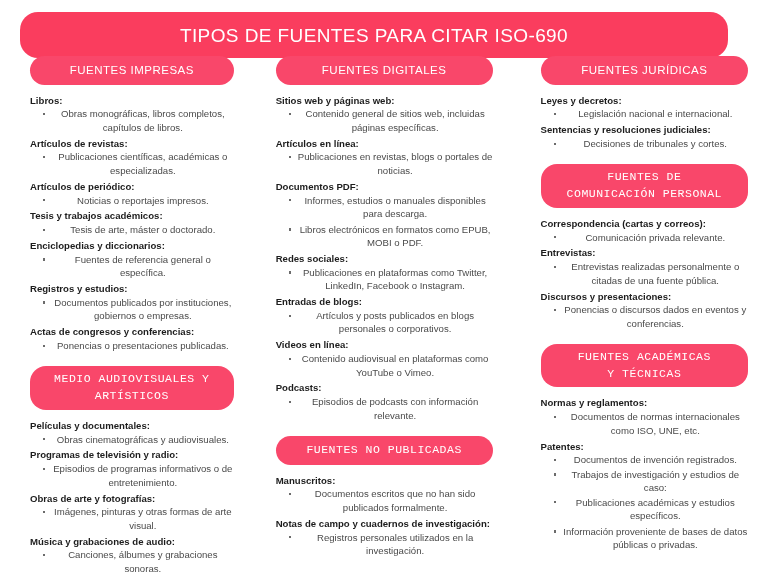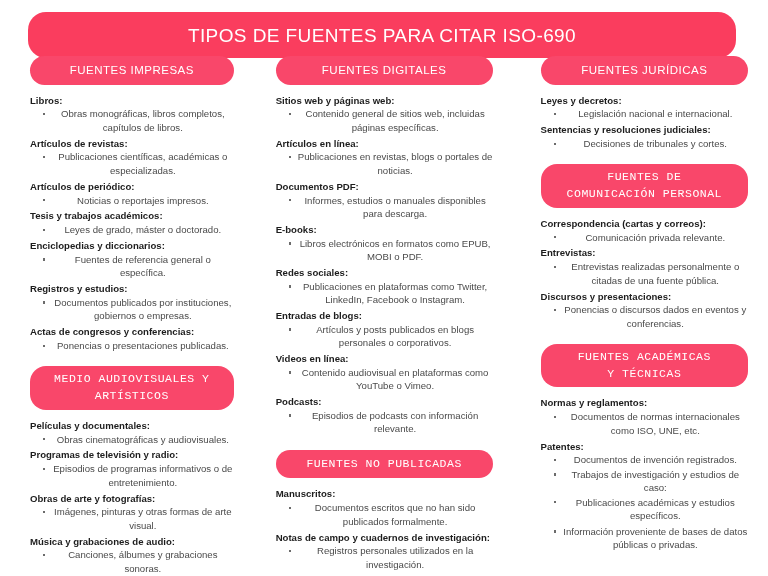--- a/index.html
+++ b/index.html
@@ -19,21 +19,21 @@
     position: relative;
     width: 768px;
     height: 576px;
     box-sizing: border-box;
     padding: 0;
   }
 
   
   .title-bar {
     position: absolute;
-    left: 28px;
+    left: 20px;
     top: 12px;
     width: 708px;
     height: 46px;
     background: #fa3d5e;
     border-radius: 18px;
     display: flex;
     align-items: center;
     justify-content: center;
   }
   .title-bar .title-text {
@@ -141,21 +141,21 @@
           </div>
           <div class="entry">
             <p class="entry-term">Artículos de periódico:</p>
             <ul class="bullets">
               <li>Noticias o reportajes impresos.</li>
             </ul>
           </div>
           <div class="entry">
             <p class="entry-term">Tesis y trabajos académicos:</p>
             <ul class="bullets">
-              <li>Leyes de grado, máster o doctorado.</li>
+              <li>Tesis de arte, máster o doctorado.</li>
             </ul>
           </div>
           <div class="entry">
             <p class="entry-term">Enciclopedias y diccionarios:</p>
             <ul class="bullets">
               <li>Fuentes de referencia general o específica.</li>
             </ul>
           </div>
           <div class="entry">
             <p class="entry-term">Registros y estudios:</p>
@@ -213,21 +213,20 @@
               <li>Publicaciones en revistas, blogs o portales de noticias.</li>
             </ul>
           </div>
           <div class="entry">
             <p class="entry-term">Documentos PDF:</p>
             <ul class="bullets">
               <li>Informes, estudios o manuales disponibles para descarga.</li>
             </ul>
           </div>
           <div class="entry">
-            <p class="entry-term">E-books:</p>
             <ul class="bullets">
               <li>Libros electrónicos en formatos como EPUB, MOBI o PDF.</li>
             </ul>
           </div>
           <div class="entry">
             <p class="entry-term">Redes sociales:</p>
             <ul class="bullets">
               <li>Publicaciones en plataformas como Twitter, LinkedIn, Facebook o Instagram.</li>
             </ul>
           </div>

